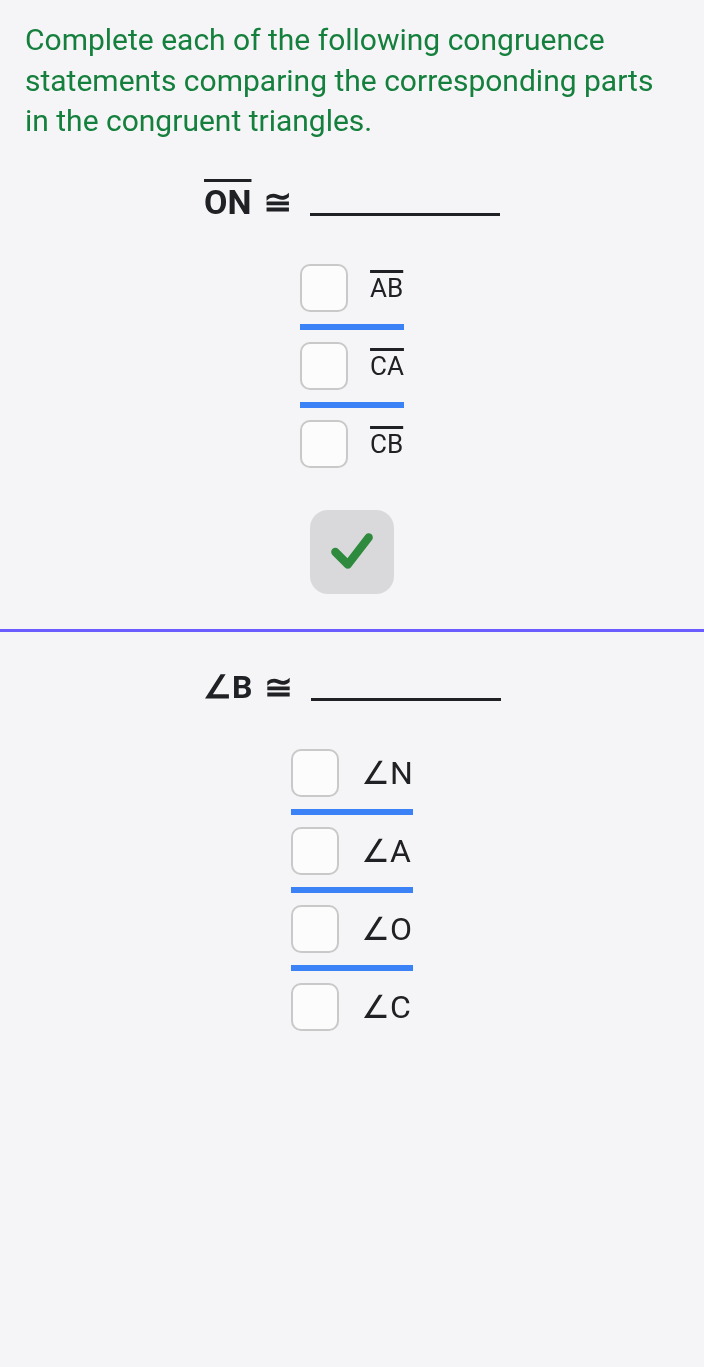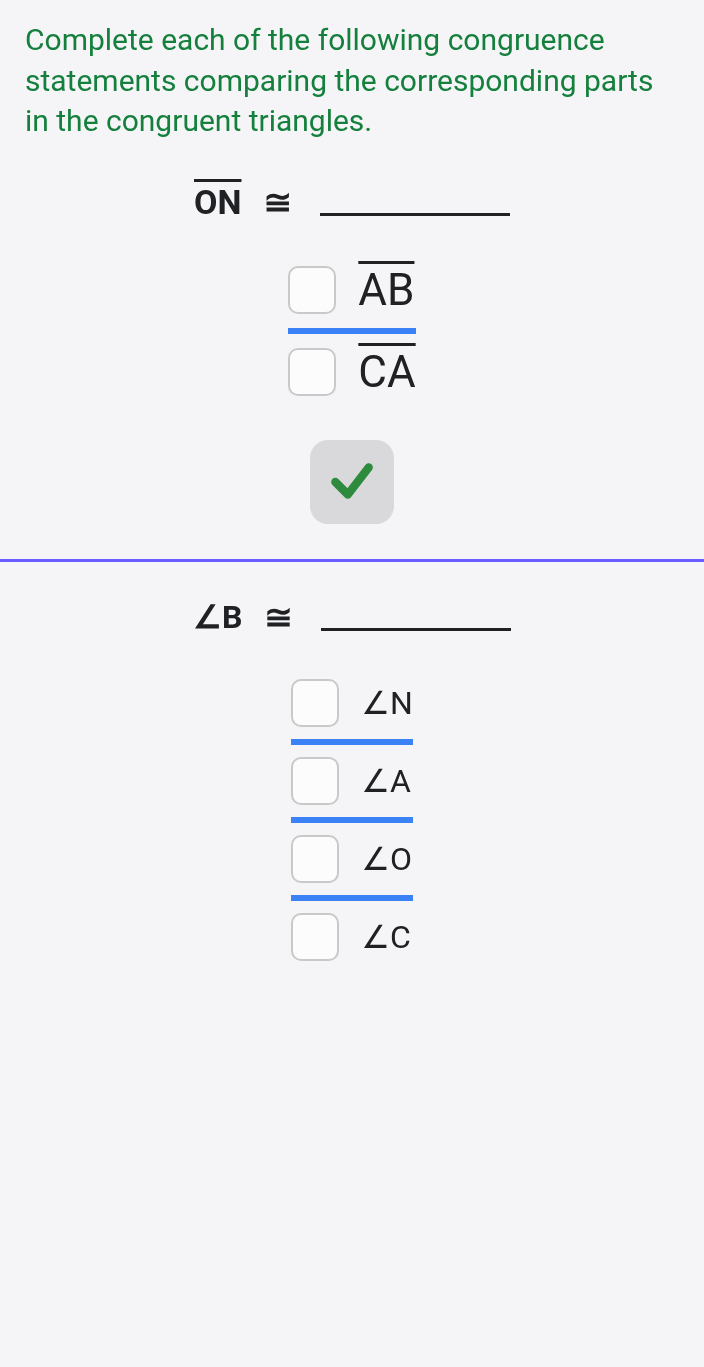--- a/index.html
+++ b/index.html
@@ -23,21 +23,21 @@
     .question-block {
       display: flex;
       flex-direction: column;
       align-items: center;
     }
     .prompt {
       font-size: 34px;
       font-weight: 700;
       display: flex;
       align-items: center;
-      gap: 22px;
+      gap: 12px;
       margin-bottom: 30px;
     }
     .overline {
       text-decoration: overline;
       text-decoration-thickness: 3px;
     }
     .congruent {
       font-size: 34px;
       font-weight: 700;
     }
@@ -66,21 +66,21 @@
     .checkbox {
       width: 48px;
       height: 48px;
       border: 2px solid #c9c9c9;
       border-radius: 10px;
       background: #fcfcfc;
       display: block;
       cursor: pointer;
     }
     .option-label {
-      font-size: 44px;
+      font-size: 26px;
       color: #202124;
     }
     .submit-btn {
       margin-top: 30px;
       width: 84px;
       height: 84px;
       border-radius: 18px;
       background: #d9d9dc;
       display: flex;
       align-items: center;
@@ -120,20 +120,26 @@
             <span class="checkbox"></span>
           </td>
       <td><span class="option-label overline">AB</span></td>
     </tr>
     <tr class="option-row">
       <td class="checkbox-cell">
             <span class="checkbox"></span>
           </td>
       <td><span class="option-label overline">CA</span></td>
     </tr>
+    <tr class="option-row">
+      <td class="checkbox-cell">
+            <span class="checkbox"></span>
+          </td>
+      <td><span class="option-label overline">CB</span></td>
+    </tr>
   </tbody>
     </table>
 
   <div class="submit-btn">
     <svg viewBox="0 0 24 24">
       <path d="M4 12 L10 18 L20 5" stroke="#2e8b3d" stroke-width="4" fill="none" stroke-linecap="round" stroke-linejoin="round"></path>
     </svg>
   </div>
 </div>
 

